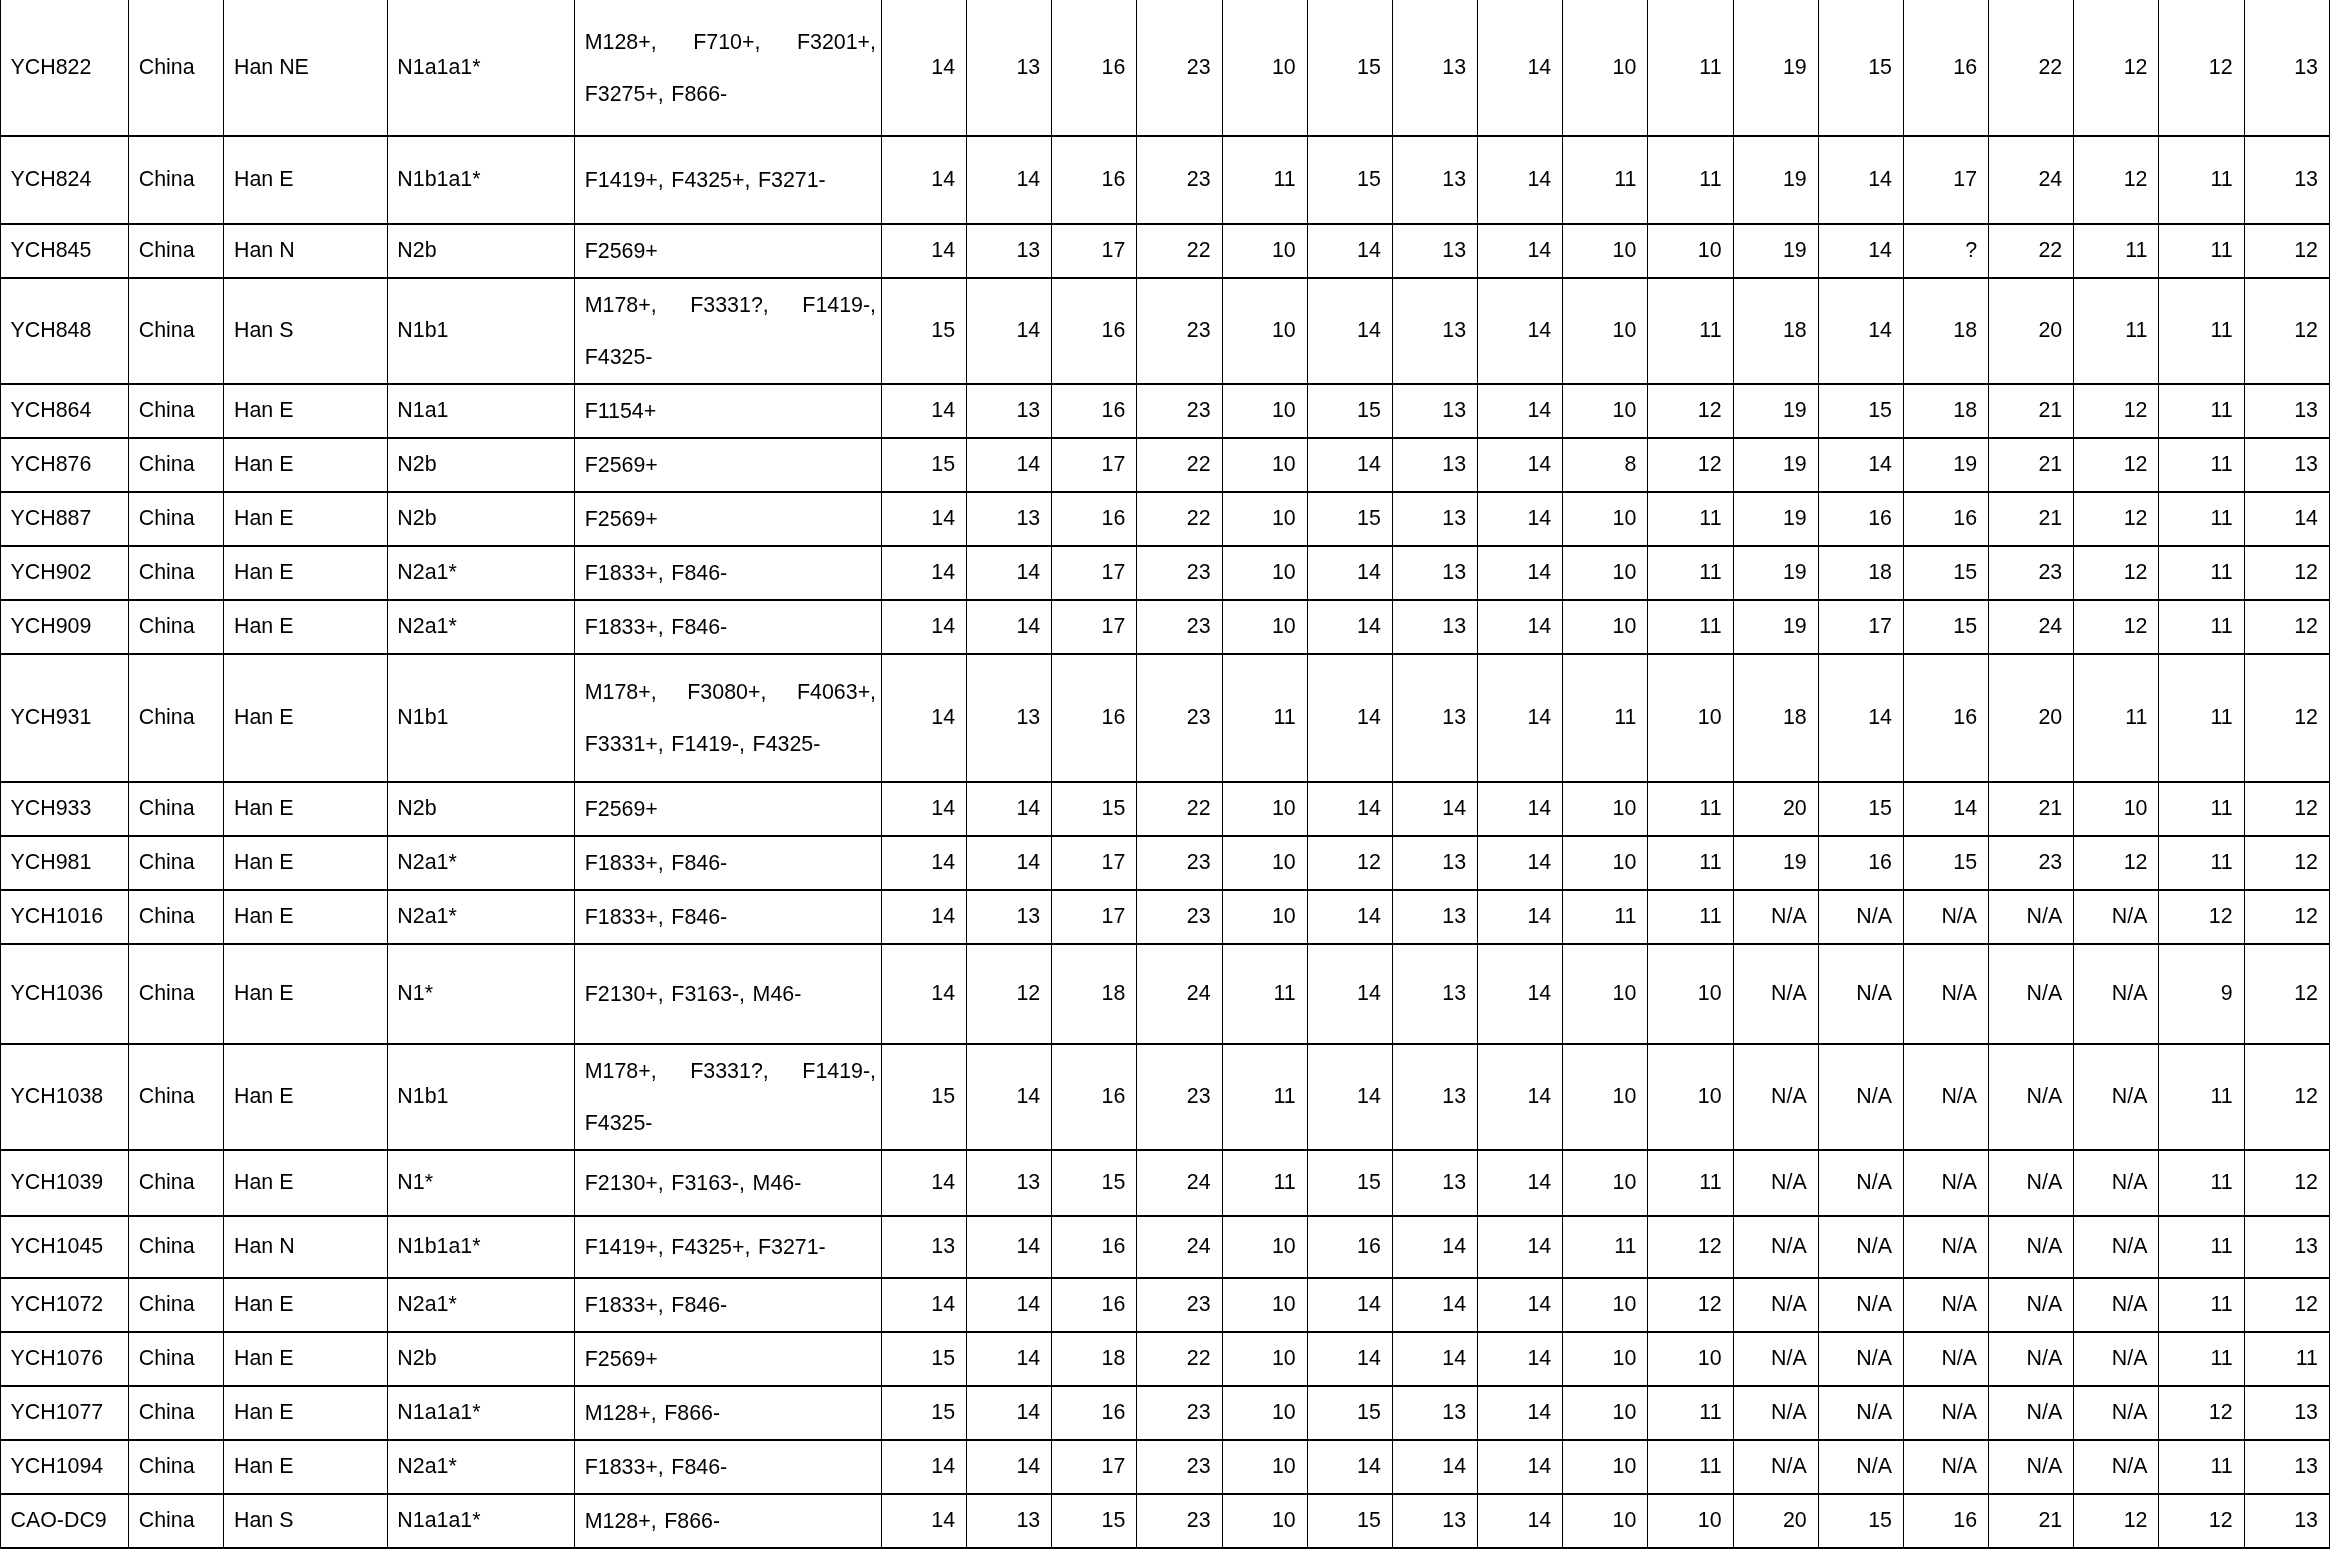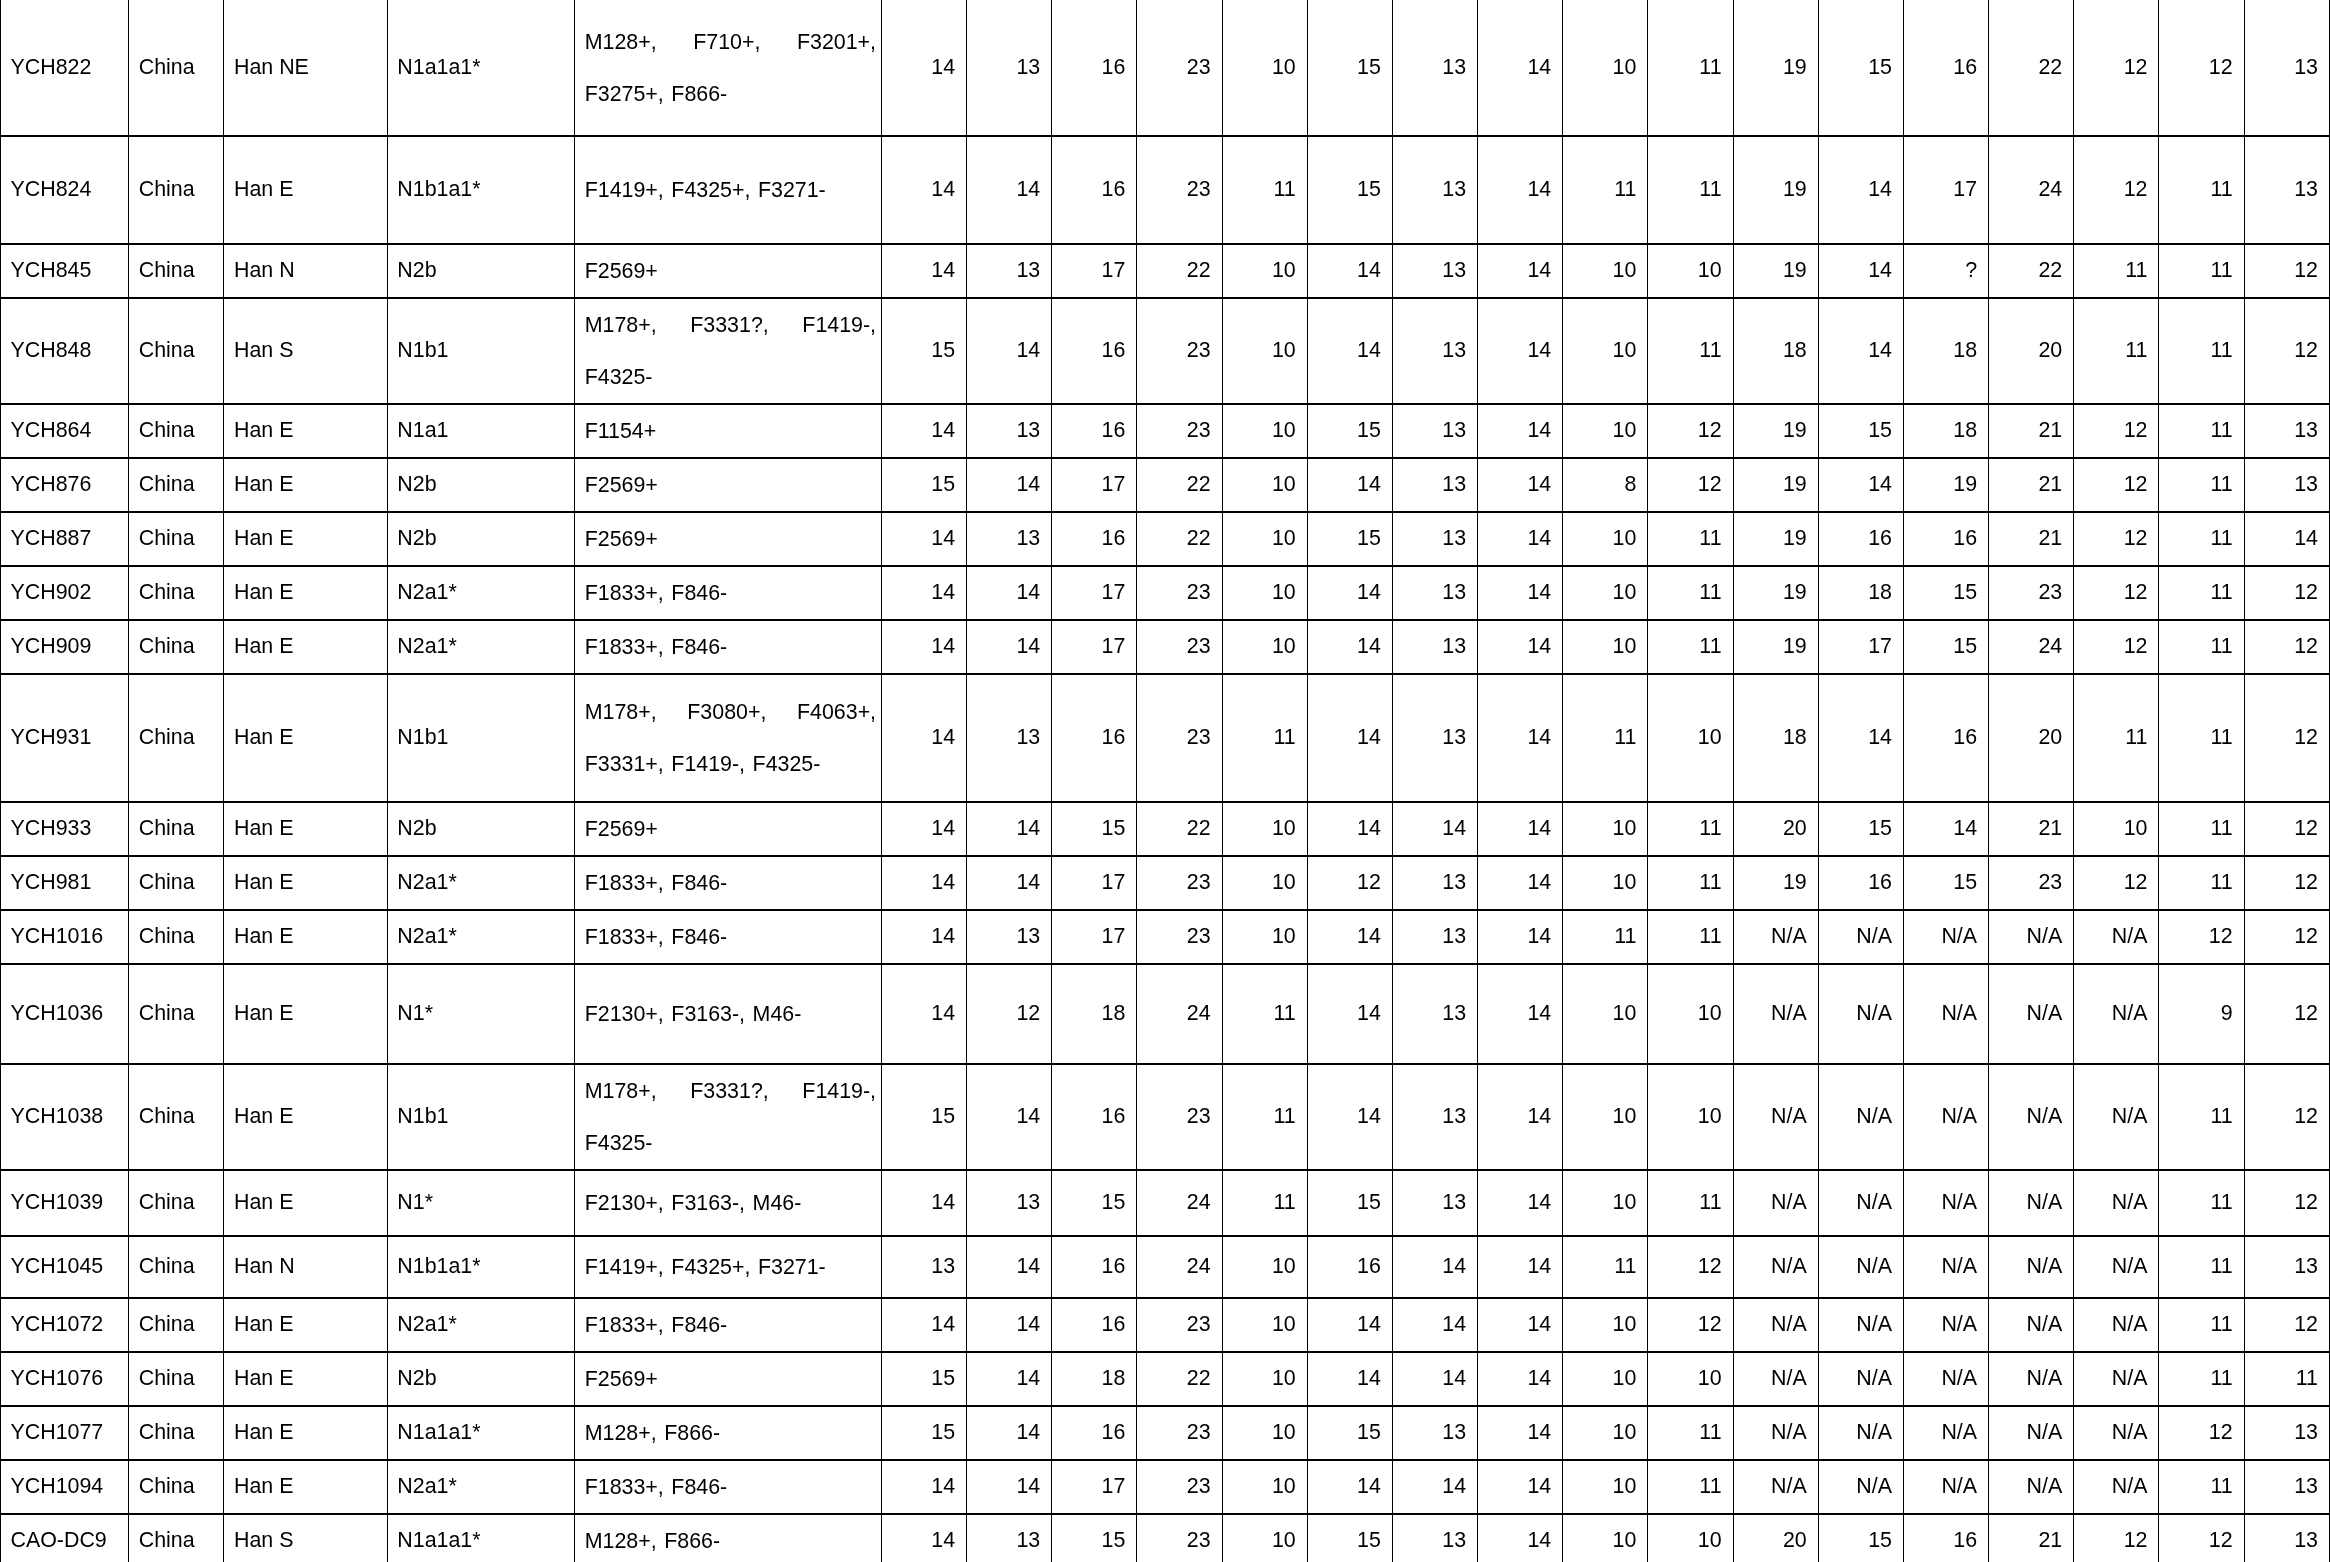--- a/index.html
+++ b/index.html
@@ -98,21 +98,21 @@
           <td class="num">10</td>
           <td class="num">11</td>
           <td class="num">19</td>
           <td class="num">15</td>
           <td class="num">16</td>
           <td class="num">22</td>
           <td class="num">12</td>
           <td class="num">12</td>
           <td class="num">13</td>
         </tr>
-        <tr style="height: 108px;">
+        <tr style="height: 88px;">
           <td class="text">YCH824</td>
           <td class="text">China</td>
           <td class="text">Han E</td>
           <td class="text">N1b1a1*</td>
           <td class="snp">F1419+, F4325+, F3271-</td>
           <td class="num">14</td>
           <td class="num">14</td>
           <td class="num">16</td>
           <td class="num">23</td>
           <td class="num">11</td>

